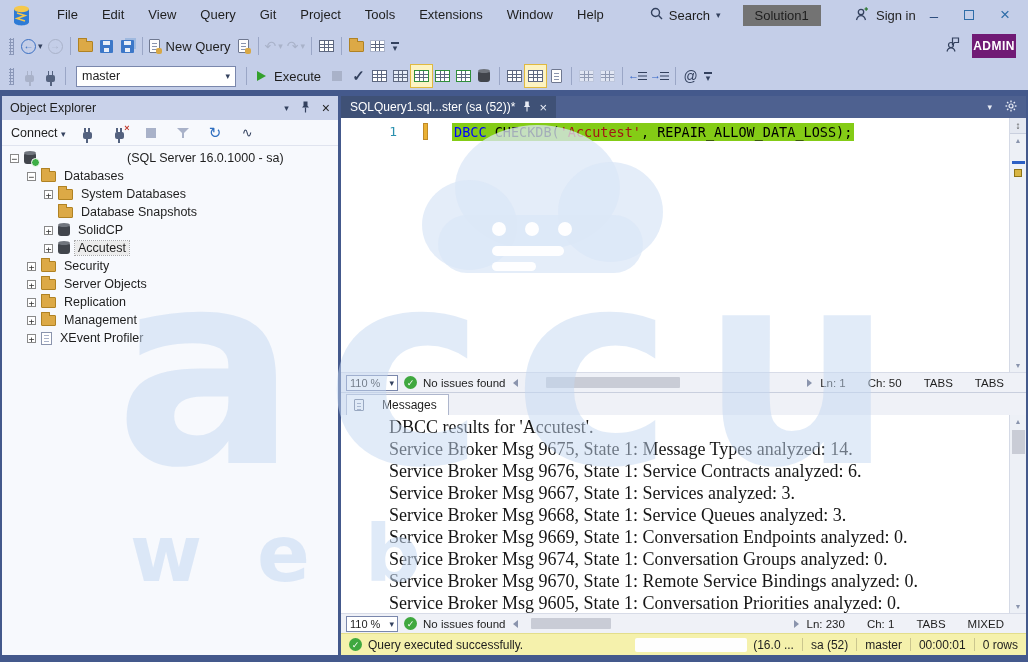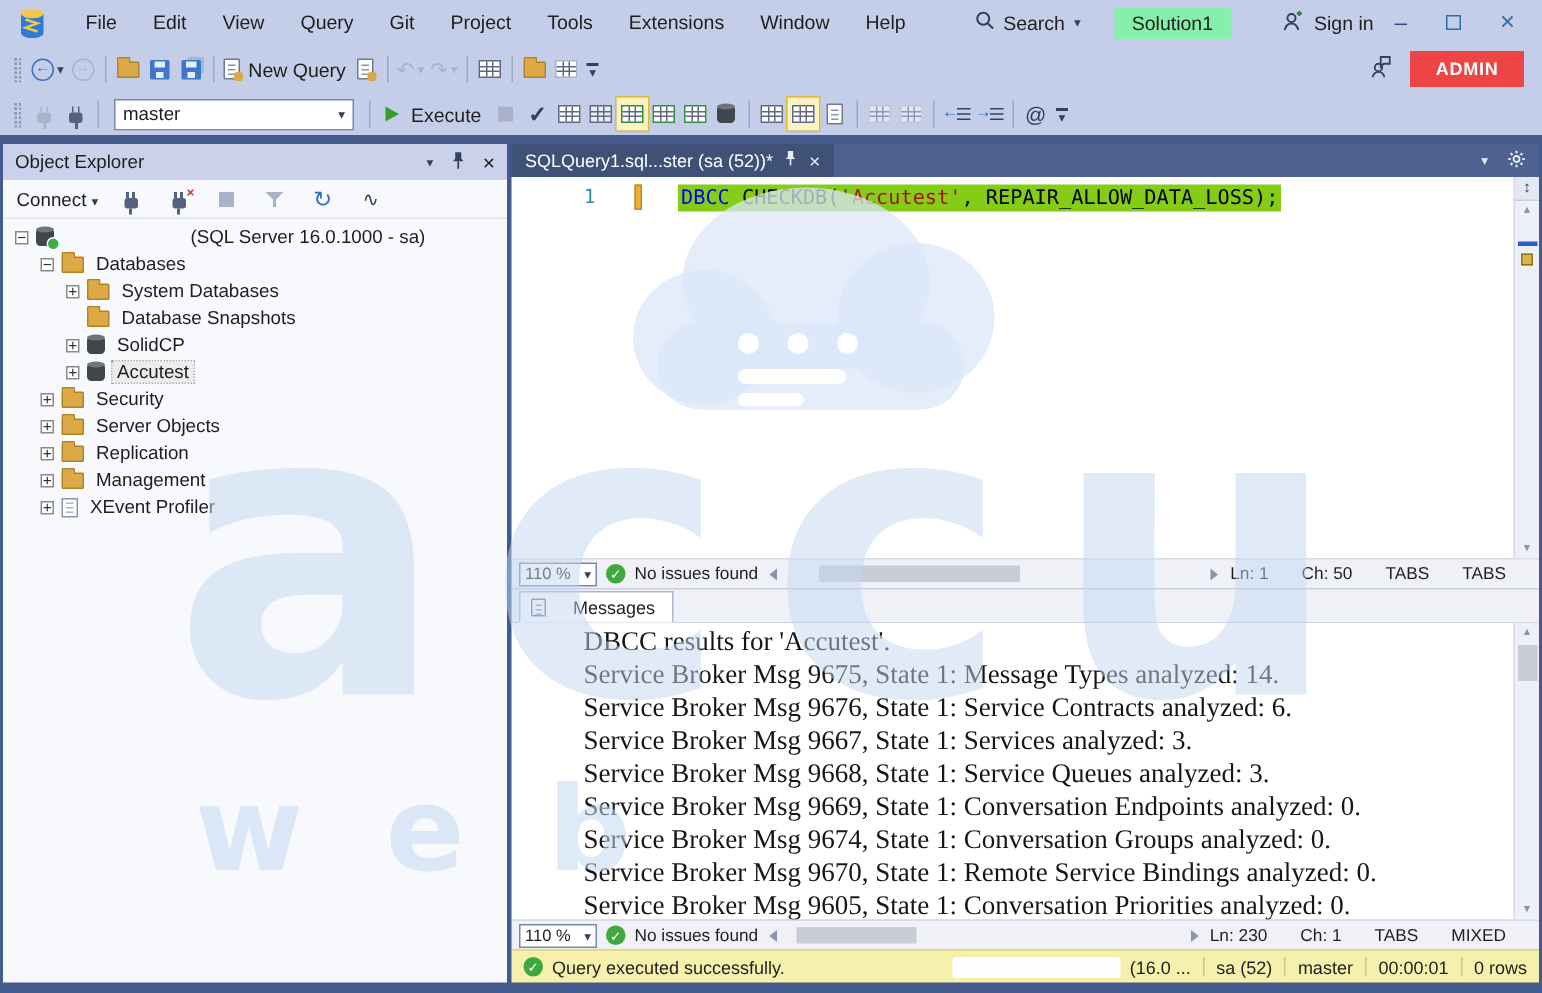--- a/index.html
+++ b/index.html
@@ -5,21 +5,21 @@
   * { margin:0; padding:0; box-sizing:border-box; }
   html,body { width:1028px; height:662px; overflow:hidden; }
   body { font-family:"Liberation Sans", sans-serif; font-size:13px; color:#1E1E1E; background:#44598C; position:relative; }
 
   
   .titlebar { height:30px; background:#C4CEE8; display:flex; align-items:center; padding:0 10px 0 12px; }
   .logo { margin-right:14px; display:flex; }
   .menu-bar { display:flex; }
   .menu-item { padding:0 12px; line-height:30px; }
   .search-box { display:flex; align-items:center; gap:6px; margin-left:26px; padding:2px 8px; }
-  .solution { background:#86efac; padding:3px 12px; margin-left:14px; }
+  .solution { background:#737373; padding:3px 12px; margin-left:14px; }
   .signin { display:flex; align-items:center; gap:7px; margin-left:auto; margin-right:14px; }
   .winbtns { display:flex; align-items:center; gap:26px; padding-right:8px; color:#2E4E7E; }
   .winbtns .wbtn { font-size:15px; display:flex; align-items:center; }
   .maxbox { width:10px; height:10px; border:1.5px solid #2E6DA8; display:inline-block; }
   .caret { font-size:9px; color:#33415E; }
 
   
   .tb { display:flex; align-items:center; background:#C4CEE8; }
   .t1 { height:32px; padding:0 4px; }
   .t2 { height:28px; padding:0 4px; }
@@ -59,21 +59,21 @@
   .funnel { width:13px; height:12px; position:relative; }
   .funnel::before { content:""; position:absolute; top:1px; left:0; border-left:6px solid transparent; border-right:6px solid transparent; border-top:6px solid #A9B2C9; }
   .funnel::after { content:""; position:absolute; top:6px; left:5px; width:2px; height:5px; background:#A9B2C9; }
   .indico { position:relative; width:18px; height:13px; }
   .indico::before { content:""; position:absolute; right:0; top:2px; width:9px; height:1.5px; background:#33415E; box-shadow:0 3.5px 0 #33415E, 0 7px 0 #33415E; }
   .indico.out::after { content:"←"; position:absolute; left:-1px; top:-1px; color:#2C5FC4; font-size:11px; }
   .indico.in::after { content:"→"; position:absolute; left:-1px; top:-1px; color:#2C5FC4; font-size:11px; }
   .ovf { display:flex; flex-direction:column; align-items:center; line-height:4px; margin:0 3px; }
   .ovf .bar { width:8px; height:1.5px; background:#33415E; margin-bottom:2px; }
   .tb-right { margin-left:auto; display:flex; align-items:center; gap:12px; padding-right:8px; }
-  .admin-btn { background:#ef4444; color:#fff; font-weight:bold; font-size:12px; padding:5px 17px; letter-spacing:.5px; border:none; }
+  .admin-btn { background:#701a75; color:#fff; font-weight:bold; font-size:12px; padding:5px 1px; letter-spacing:.5px; border:none; }
 
   
   .main { height:572px; background:#44598C; display:flex; gap:3px; padding:6px 2px 7px 2px; }
 
   
   .oe { width:336px; flex:none; background:#F7F9FD; display:flex; flex-direction:column; }
   .oe-header { height:24px; background:#C9D2EA; display:flex; align-items:center; gap:12px; padding:0 8px; font-size:12.5px; }
   .oe-title { flex:1; }
   .oe-tools { height:26px; display:flex; align-items:center; gap:11px; padding:0 9px; border-bottom:1px solid #E0E4EF; font-size:12.5px; }
   .oe-tree { flex:1; overflow:hidden; padding-top:3px; }

